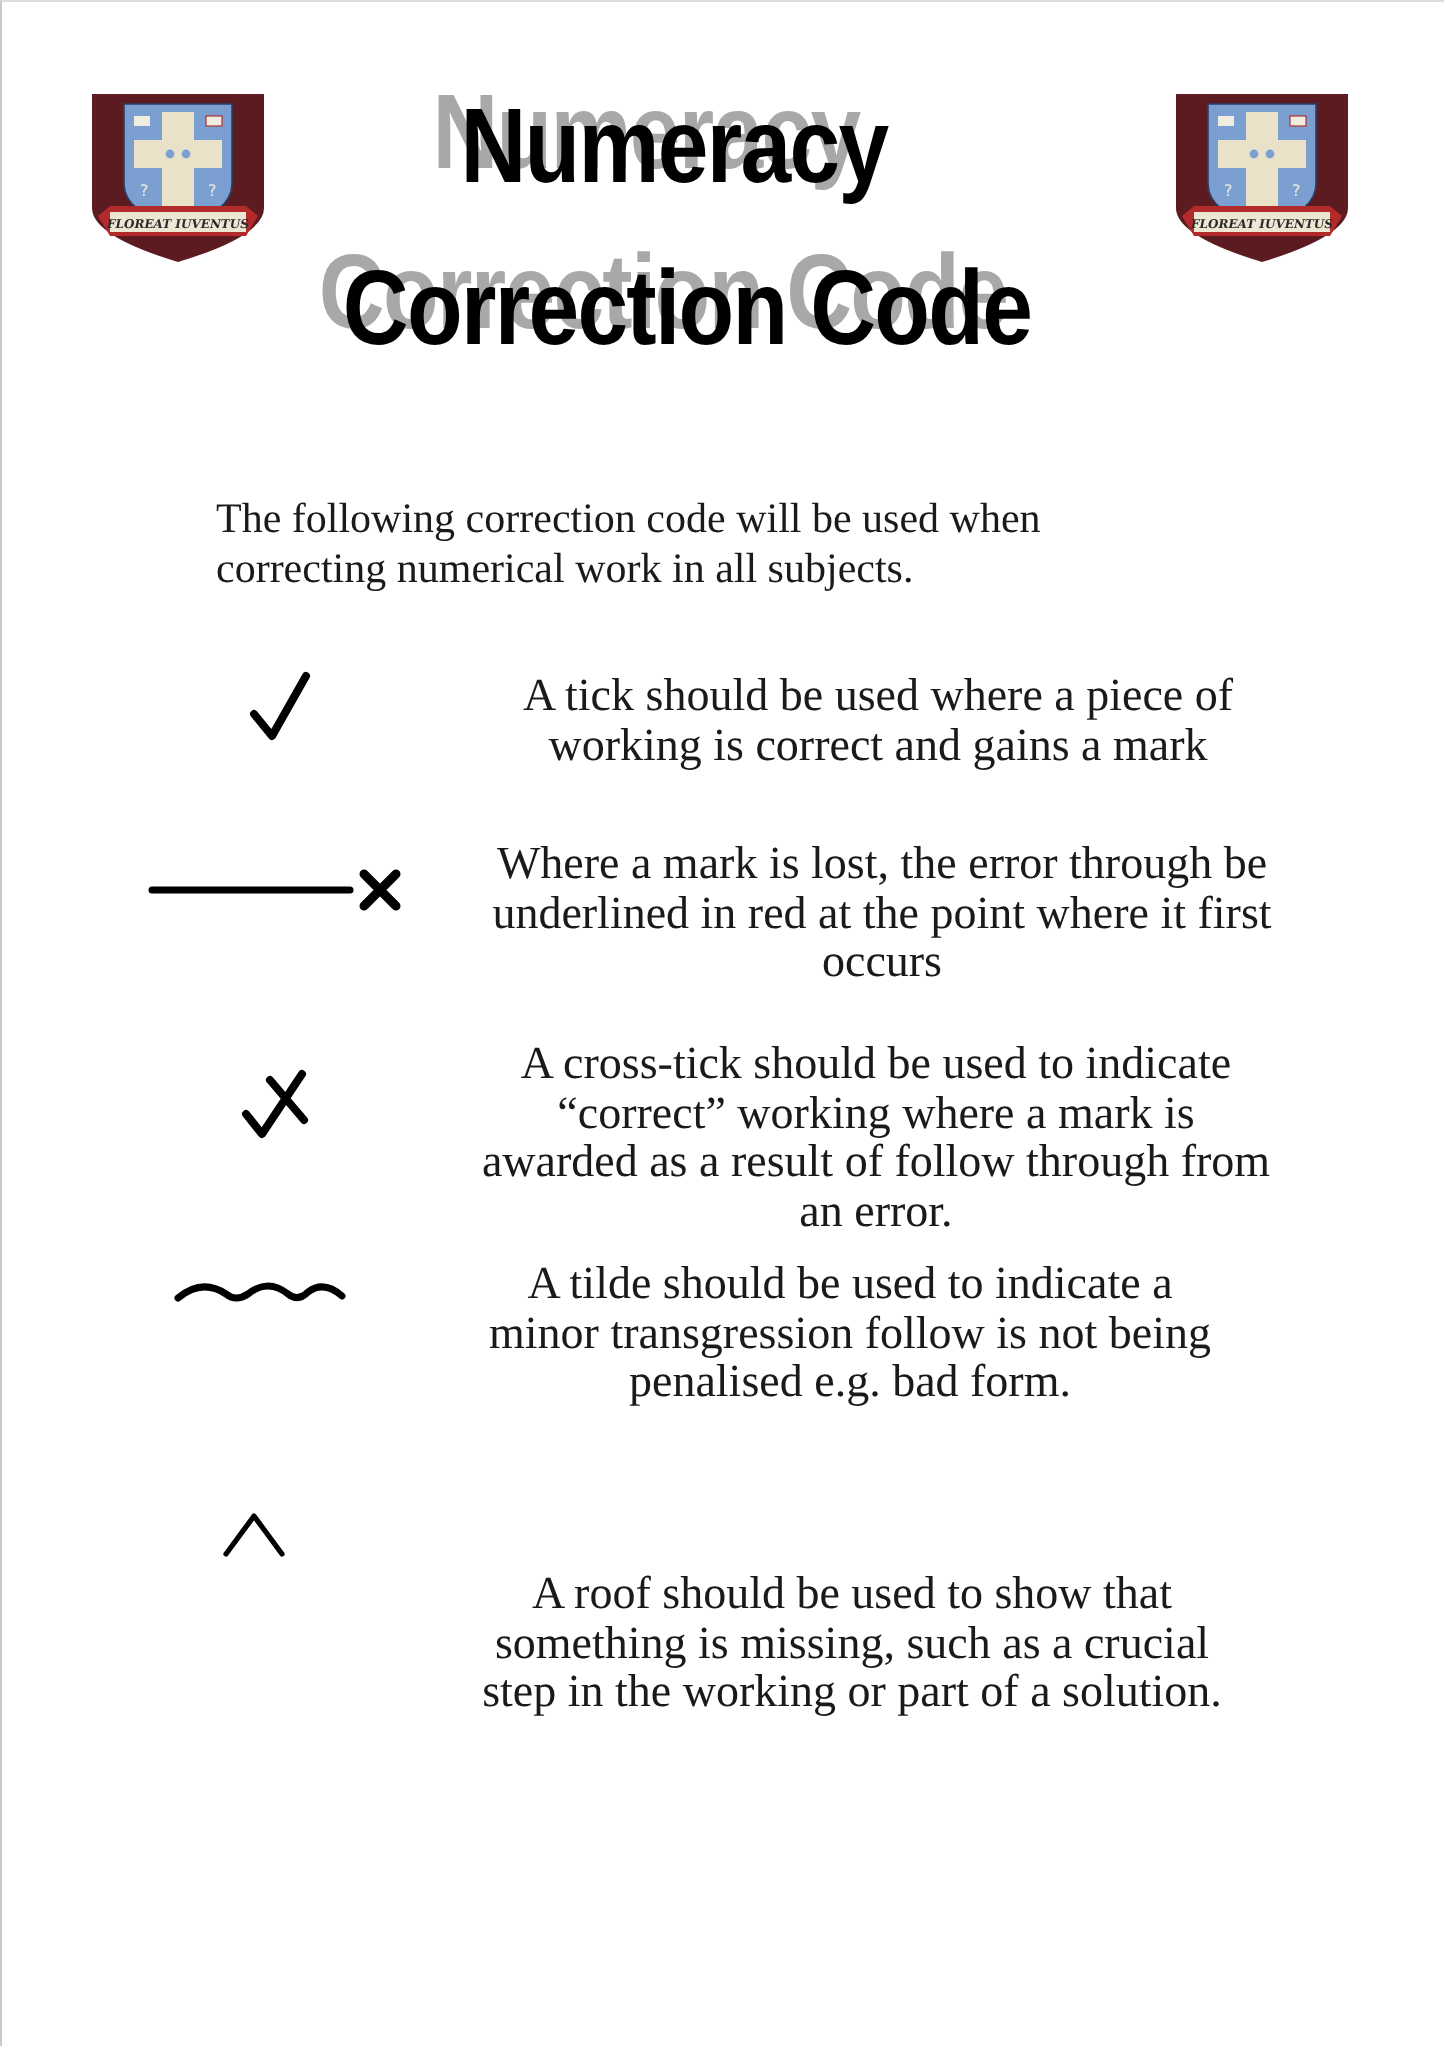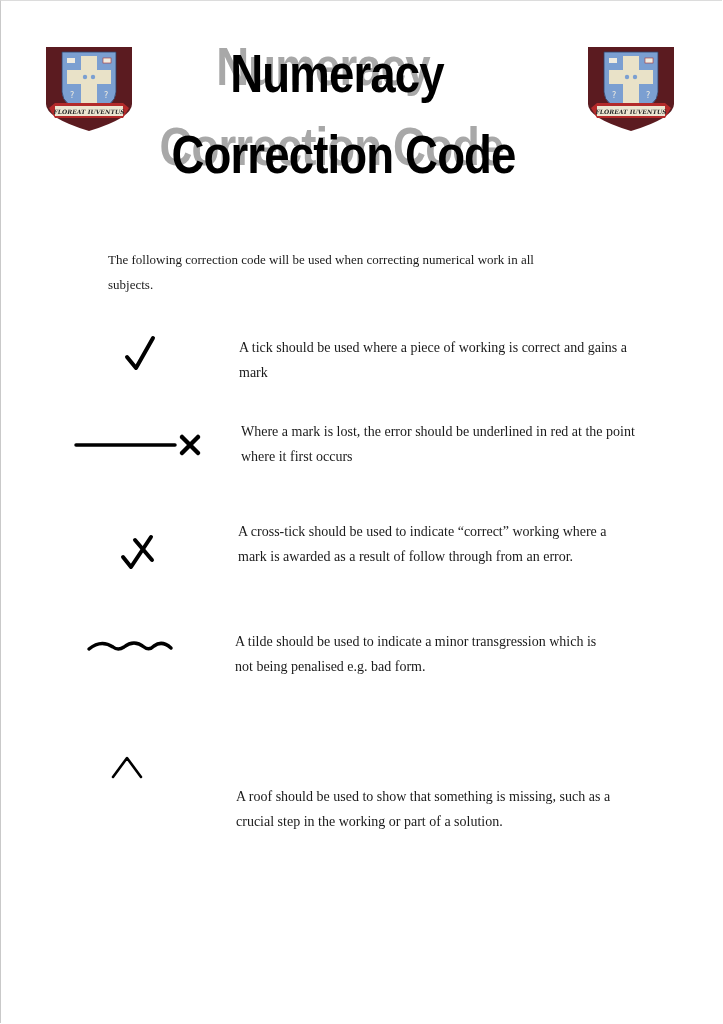--- a/index.html
+++ b/index.html
@@ -56,36 +56,37 @@
 
     .t2 { top: 124px; padding-left: 21px; }
     .t2 .title-shadow { font-size: 53px; top: -8px; left: -12px; letter-spacing: -1px; }
     .t2 .title-main { font-size: 53px; top: 0; left: 0; letter-spacing: -1px; }
 
     .intro {
       position: absolute;
       left: 108px;
       top: 247px;
       width: 440px;
-      font-size: 13px;
+      font-size: 21px;
       line-height: 25px;
     }
     .row {
       position: absolute;
       left: 0;
       width: 723px;
     }
     .row .sym {
       position: absolute;
     }
     .row .desc {
       position: absolute;
-      font-size: 14px;
+      font-size: 23px;
       line-height: 24.5px;
       width: 400px;
+      text-align: center;
     }
     .row-tick { top: 336px; }
     .row-tick .sym { left: 122px; top: -1px; width: 36px; height: 40px; }
     .row-tick .desc { left: 239px; top: 0; }
 
     .row-underline { top: 420px; }
     .row-underline .sym { left: 74px; top: 12px; width: 130px; height: 26px; }
     .row-underline .desc { left: 241px; top: 0; }
 
     .row-crosstick { top: 520px; }
@@ -160,40 +161,40 @@
 </div>
 
 <div class="row row-underline">
   <div class="sym">
     <svg viewBox="0 0 130 26" width="130" height="26" xmlns="http://www.w3.org/2000/svg">
       <line x1="2" y1="13" x2="101" y2="13" stroke="#000" stroke-width="3.5" stroke-linecap="round"></line>
       <line x1="108" y1="5" x2="124" y2="21" stroke="#000" stroke-width="4.5" stroke-linecap="round"></line>
       <line x1="124" y1="5" x2="108" y2="21" stroke="#000" stroke-width="4.5" stroke-linecap="round"></line>
     </svg>
   </div>
-  <div class="desc">Where a mark is lost, the error should be underlined in red at the point where it first occurs</div>
+  <div class="desc">Where a mark is lost, the error through be underlined in red at the point where it first occurs</div>
 </div>
 
 <div class="row row-crosstick">
   <div class="sym">
     <svg viewBox="0 0 38 40" width="38" height="40" xmlns="http://www.w3.org/2000/svg">
       <path d="M5 25 L13 35 L33 5" fill="none" stroke="#000" stroke-width="4" stroke-linecap="round" stroke-linejoin="round"></path>
       <line x1="17" y1="8" x2="34" y2="28" stroke="#000" stroke-width="4" stroke-linecap="round"></line>
     </svg>
   </div>
   <div class="desc">A cross-tick should be used to indicate “correct” working where a mark is awarded as a result of follow through from an error.</div>
 </div>
 
 <div class="row row-tilde">
   <div class="sym">
     <svg viewBox="0 0 88 22" width="88" height="22" xmlns="http://www.w3.org/2000/svg">
       <path d="M3 14 Q15 4 27 12 Q32 16 38 12 Q48 4 58 12 Q63 16 68 11 Q76 5 85 13" fill="none" stroke="#000" stroke-width="3.5" stroke-linecap="round" stroke-linejoin="round"></path>
     </svg>
   </div>
-  <div class="desc">A tilde should be used to indicate a minor transgression which is not being penalised e.g. bad form.</div>
+  <div class="desc">A tilde should be used to indicate a minor transgression follow is not being penalised e.g. bad form.</div>
 </div>
 
 <div class="row row-roof">
   <div class="sym">
     <svg viewBox="0 0 36 28" width="36" height="28" xmlns="http://www.w3.org/2000/svg">
       <path d="M3 24 L17 5 L31 24" fill="none" stroke="#000" stroke-width="2.6" stroke-linecap="round" stroke-linejoin="round"></path>
     </svg>
   </div>
   <div class="desc">A roof should be used to show that something is missing, such as a crucial step in the working or part of a solution.</div>
 </div>

